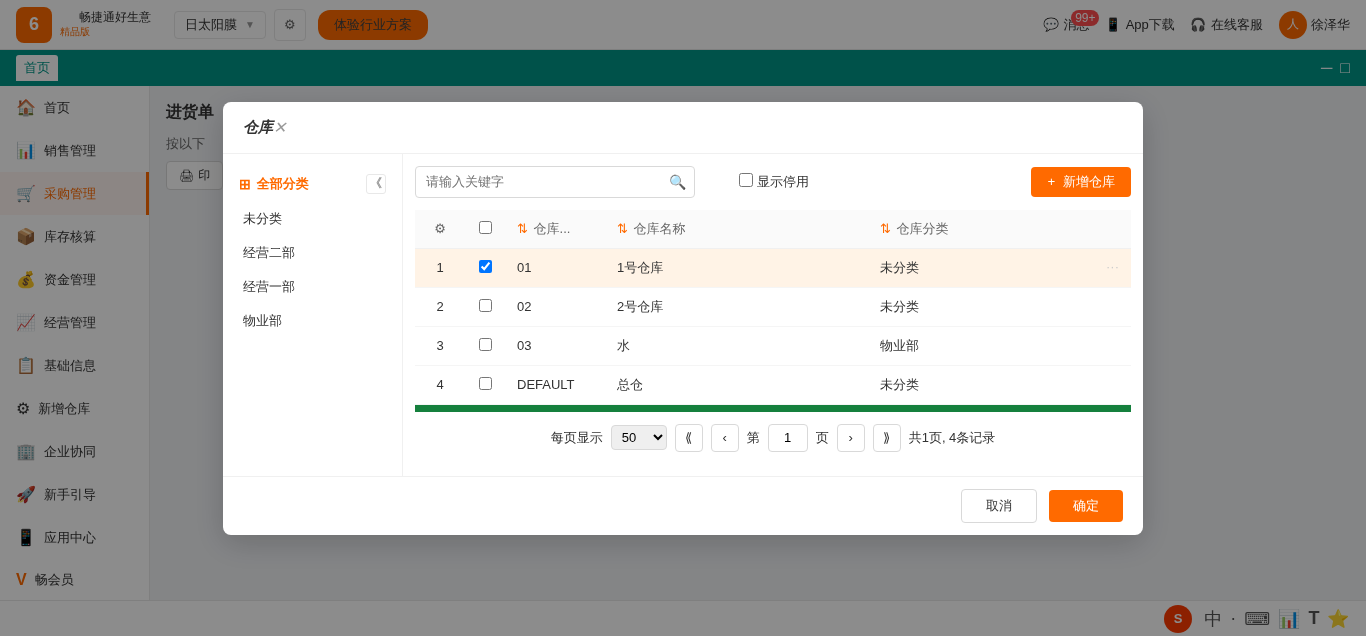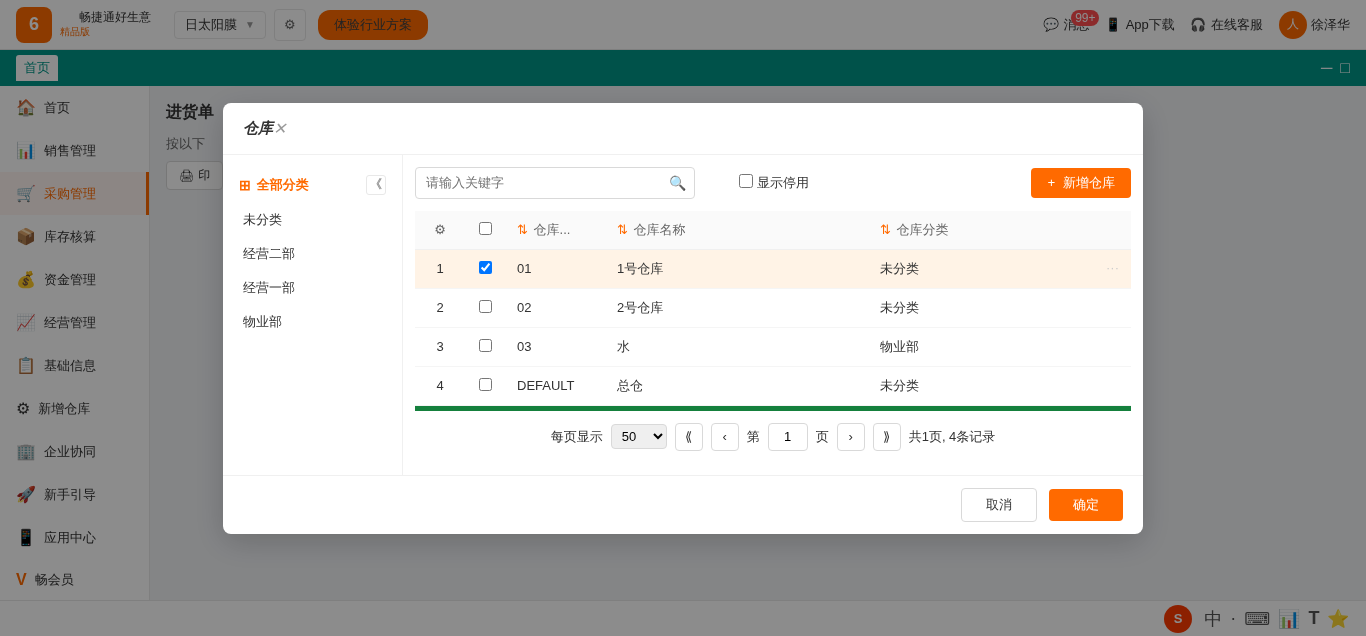--- a/index.html
+++ b/index.html
@@ -234,21 +234,21 @@
     tr.row-highlighted { background: #fff3e6; }
     .col-num { width: 50px; text-align: center; }
     .col-check { width: 40px; text-align: center; }
     .col-code { width: 100px; }
     .sort-icon { color: #ff6a00; margin-right: 2px; }
 
     
     .modal-pagination {
       display: flex; align-items: center; justify-content: center;
       padding: 12px 0; gap: 8px; font-size: 13px; color: #333;
-      border-top: 5px solid #15803d;
+      border-top: 7px solid #15803d;
     }
     .page-size-select {
       border: 1px solid #d9d9d9; border-radius: 4px;
       padding: 3px 6px; font-size: 13px; outline: none; cursor: pointer;
     }
     .page-btn {
       width: 28px; height: 28px;
       border: 1px solid #d9d9d9; border-radius: 4px;
       display: flex; align-items: center; justify-content: center;
       cursor: pointer; background: #fff; color: #333;

